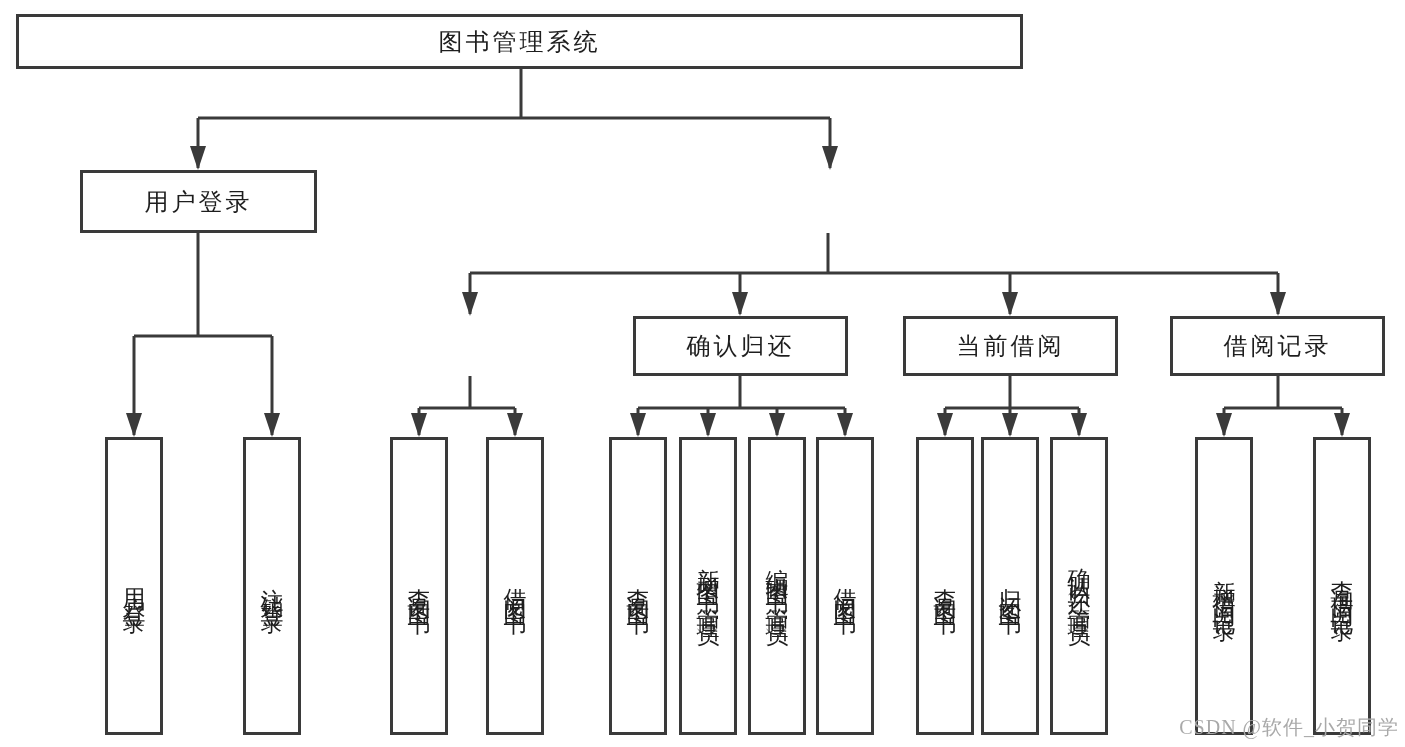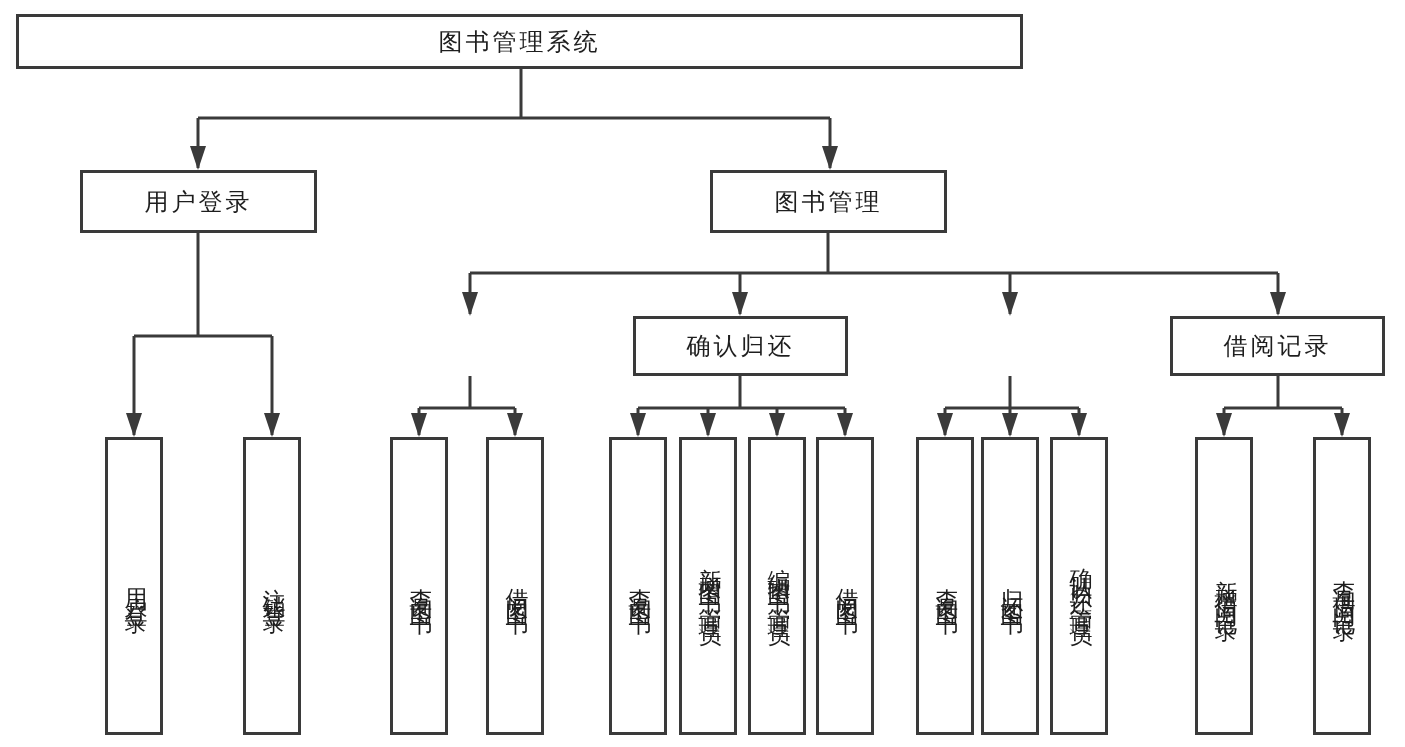--- a/index.html
+++ b/index.html
@@ -6,21 +6,21 @@
     margin: 0;
     padding: 0;
     background: #ffffff;
   }
   .stage {
     position: relative;
     width: 1405px;
     height: 747px;
     background: #ffffff;
     overflow: hidden;
-    font-family: Liberation Mono, monospace;
+    font-family: Liberation Serif, serif;
     color: #1e1e1e;
   }
   svg.wires {
     position: absolute;
     left: 0; top: 0;
     width: 1405px;
     height: 747px;
     z-index: 0;
   }
   svg.wires path {
@@ -140,27 +140,27 @@
     </g>
   </svg>
 
   <div class="node root">
     <span class="hlabel">图书管理系统</span>
   </div>
 
   <div class="node lvl2" style="left:80px">
     <span class="hlabel">用户登录</span>
   </div>
-  <div class="node lvl2" style="left:710px">
-    <span class="hlabel">图书管理</span>
-  </div>
 
   <div class="node lvl3" style="left:633px">
     <span class="hlabel">确认归还</span>
   </div>
+  <div class="node lvl3" style="left:903px">
+    <span class="hlabel">当前借阅</span>
+  </div>
   <div class="node lvl3" style="left:1170px">
     <span class="hlabel">借阅记录</span>
   </div>
 
   <div class="node vleaf" style="left:105px">
     <span class="vtext">用户登录</span>
   </div>
   <div class="node vleaf" style="left:243px">
     <span class="vtext">注销登录</span>
   </div>
@@ -195,14 +195,15 @@
     <span class="vtext">确认归还（管理员）</span>
   </div>
 
   <div class="node vleaf" style="left:1195px">
     <span class="vtext">新增借阅记录</span>
   </div>
   <div class="node vleaf" style="left:1313px">
     <span class="vtext">查询借阅记录</span>
   </div>
 
+  <div class="watermark">CSDN @软件_小贺同学</div>
 
 </div>
 
 </body></html>

